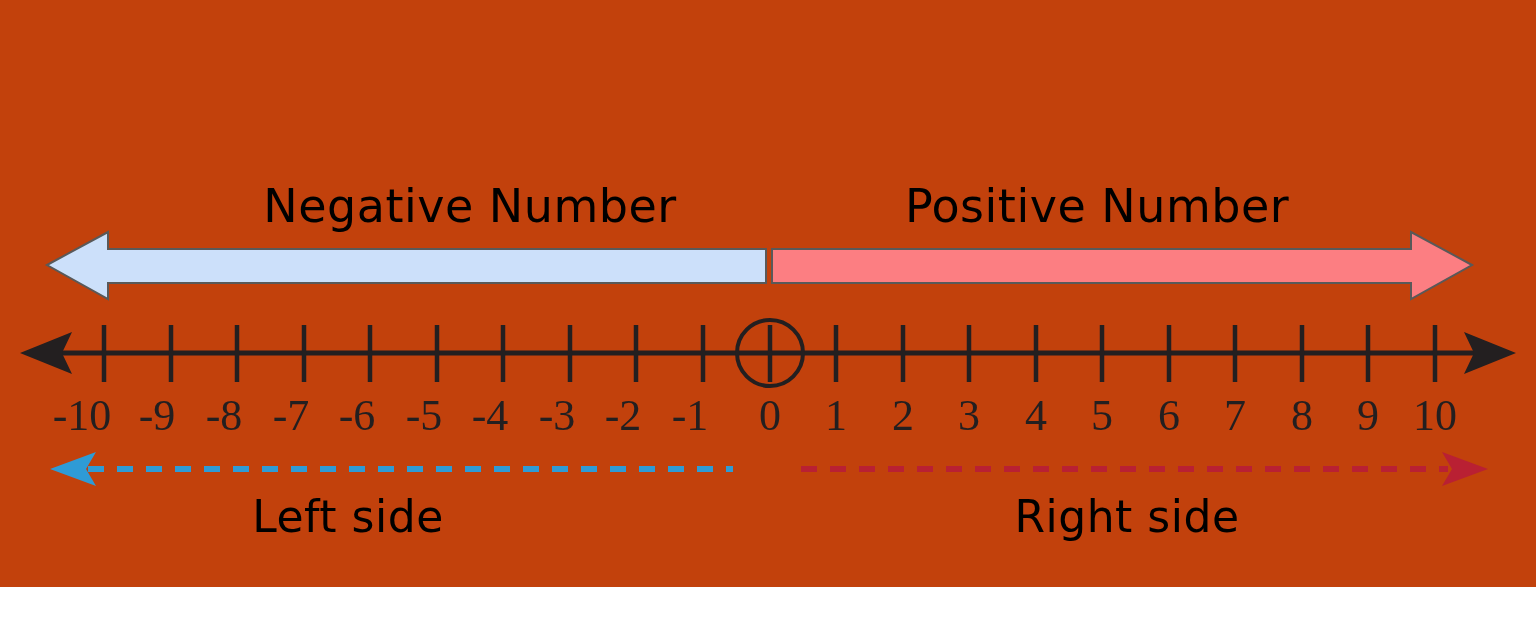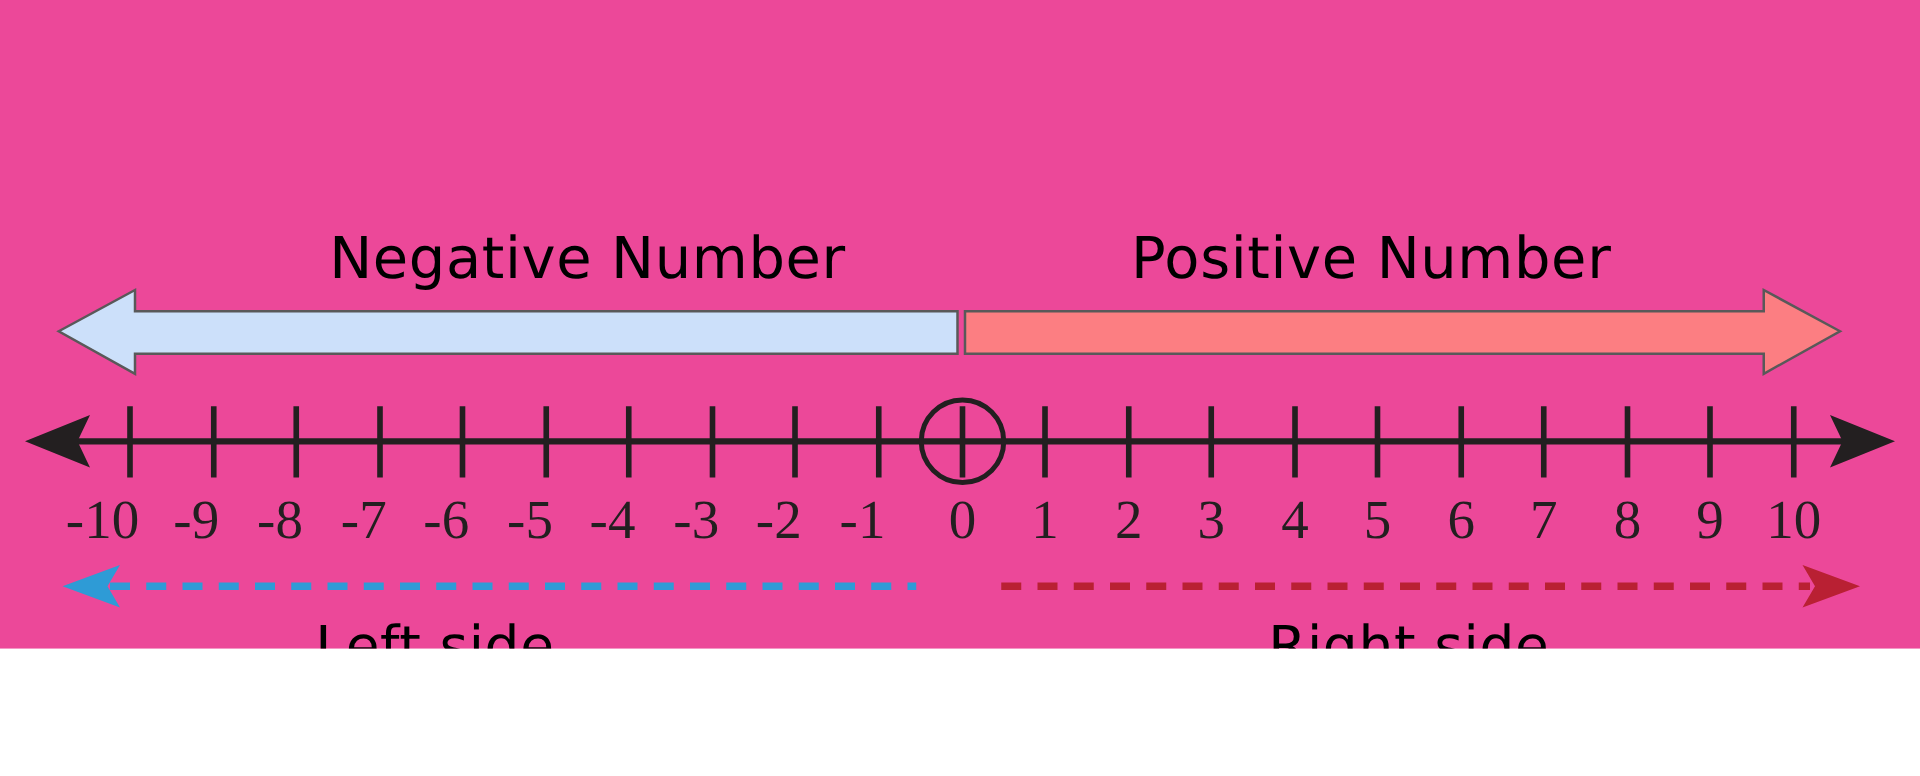--- a/index.html
+++ b/index.html
@@ -6,22 +6,22 @@
     margin: 0;
     padding: 0;
     background: #ffffff;
   }
   body {
     font-family: "Liberation Sans", sans-serif;
   }
   #stage {
     position: relative;
     width: 1536px;
-    height: 519px;
-    background: #ec4899;
+    height: 587px;
+    background: #c2410c;
     overflow: hidden;
   }
   #diagram-svg {
     position: absolute;
     left: 0;
     top: 0;
     width: 1536px;
     height: 621px;
     display: block;
   }

